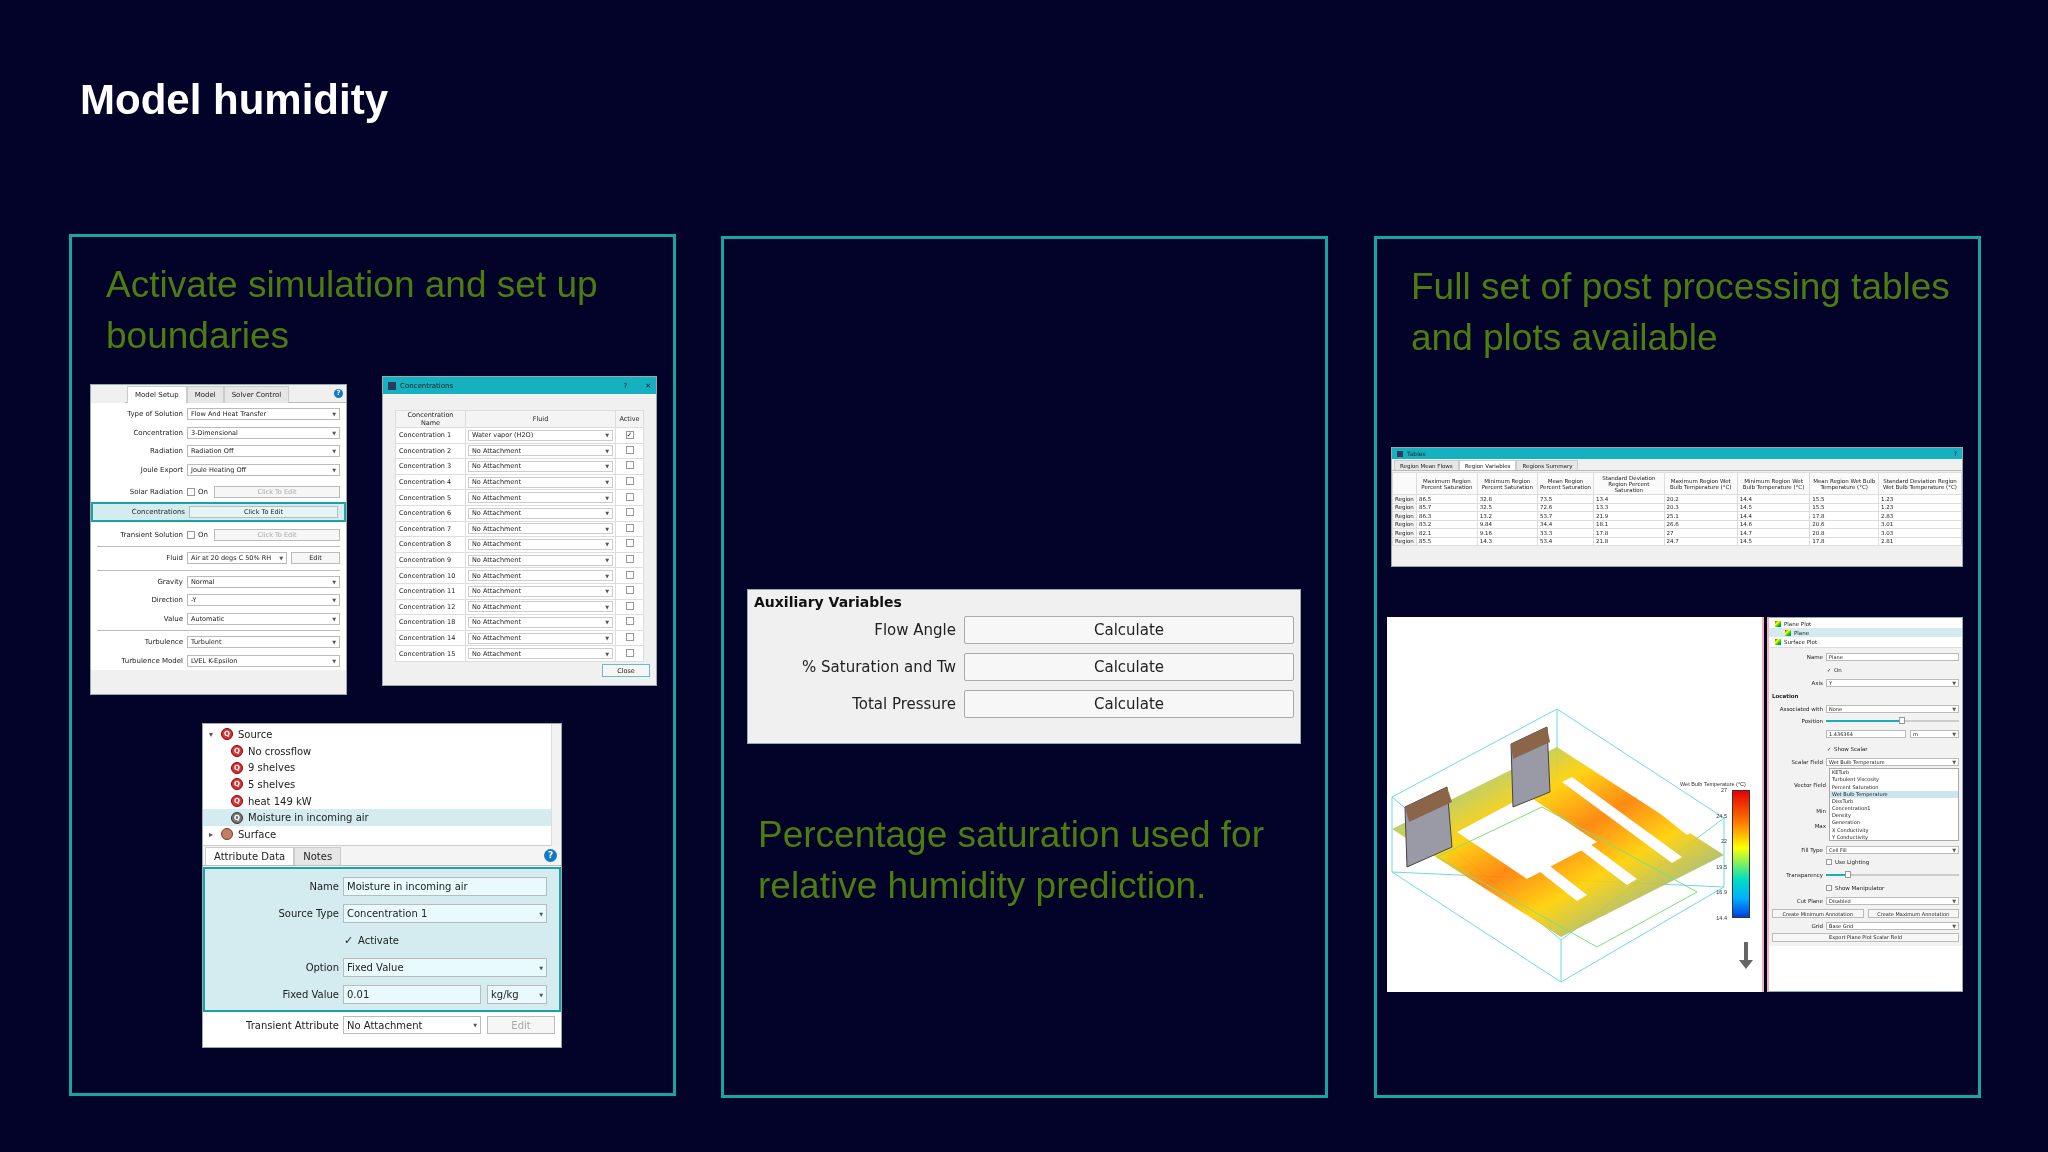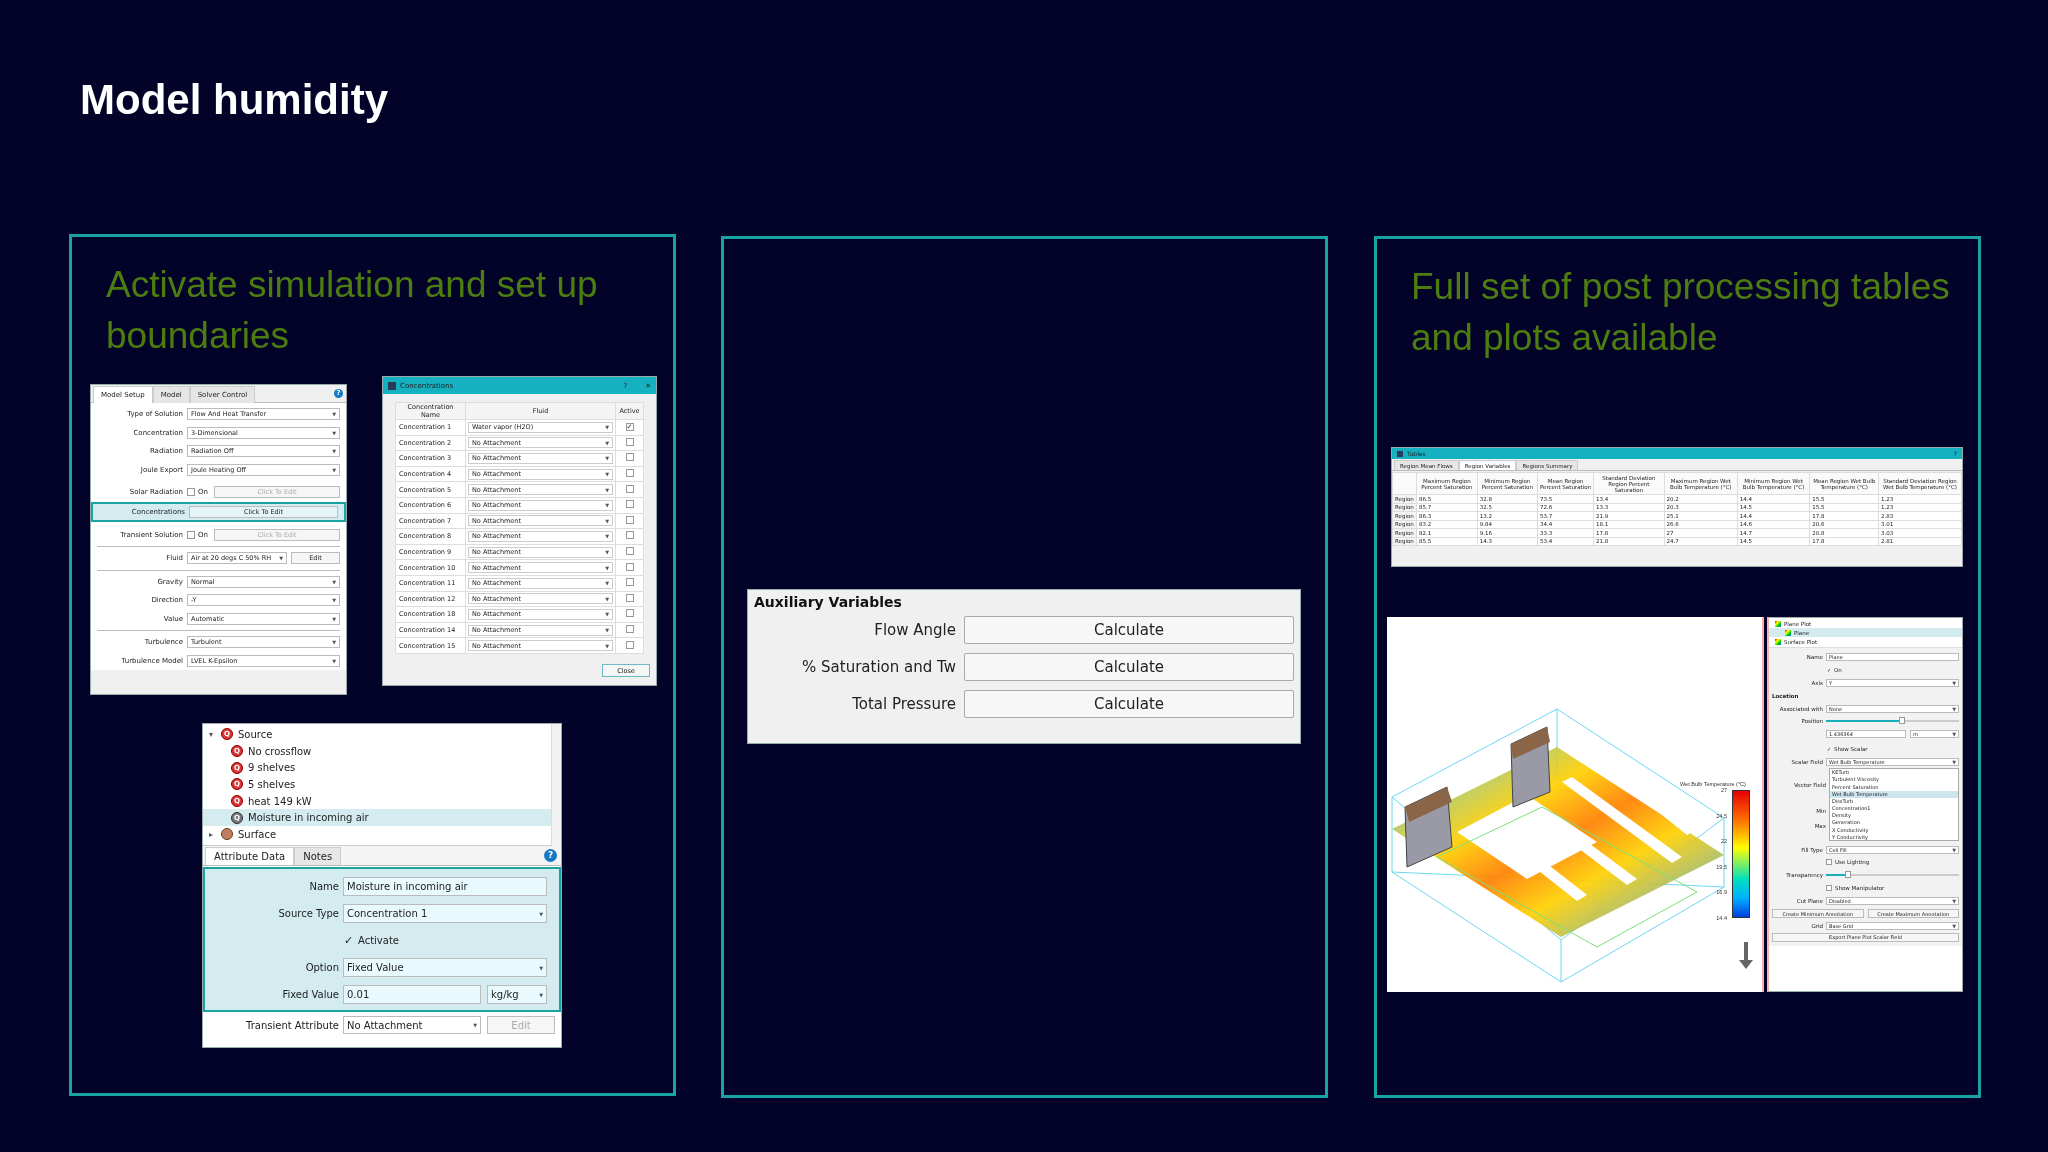--- a/index.html
+++ b/index.html
@@ -38,21 +38,21 @@
 </head>
 <body>
 
 <div class="slide-title">Model humidity</div>
 
 <div class="card" style="left:69px;top:234px;width:607px;height:862px;">
   <div class="card-text" style="left:34px;top:22px;width:540px;">Activate simulation and set up boundaries</div>
 </div>
 
 <div class="win" style="left:90px;top:384px;width:257px;height:311px;">
-  <div class="tabs" style="justify-content:space-between;align-items:center;">
+  <div class="tabs" style="justify-content:space-between;align-items:center;margin-left:34px;">
     <div style="display:flex">
       <div class="tab active">Model Setup</div>
       <div class="tab">Model</div>
       <div class="tab">Solver Control</div>
     </div>
     <div class="help" style="margin-right:3px">?</div>
   </div>
   <div style="background:#fff;padding-top:2px">
     <div class="frow">
         <span class="flabel">Type of Solution</span>
@@ -150,21 +150,21 @@
 </div>
 
 <div class="win" style="left:382px;top:376px;width:275px;height:310px;">
   <div class="titlebar">
     <span style="display:flex;align-items:center">
         <span class="appico"></span>
         <span>Concentrations</span>
       </span>
     <span><span style="margin-right:18px">?</span><span>✕</span></span>
   </div>
-  <div style="padding:8px 12px 0 12px">
+  <div style="padding:16px 12px 0 12px">
     <table class="ctab" style="width:100%">
       <tbody>
           <tr>
         <th style="width:70px">Concentration Name</th>
         <th>Fluid</th>
         <th style="width:28px">Active</th>
       </tr>
       </tbody>
         <tbody id="conc-rows">
           <tr>
@@ -400,20 +400,21 @@
       <span class="flabel" style="width:134px;font-size:10px">Transient Attribute</span>
       <div class="fctl" style="height:18px;font-size:10px;flex:0 0 138px">
         <span>No Attachment</span>
         <span class="caret">▼</span>
       </div>
       <div class="btn dis" style="flex:1;height:18px;font-size:10px;margin-left:6px">Edit</div>
     </div>
 </div>
 
 <div class="card" style="left:721px;top:236px;width:607px;height:862px;">
+  <div class="card-text" style="left:34px;top:570px;width:560px;">Percentage saturation used for relative humidity prediction.</div>
 </div>
 
 <div class="win" style="left:747px;top:589px;width:554px;height:155px;background:#f0f0f0;padding:4px 6px">
   <div style="font-size:14px;font-weight:bold;color:#111;margin-bottom:6px">Auxiliary Variables</div>
   <div style="display:flex;align-items:center;margin-bottom:9px">
       <span class="aux-label">Flow Angle</span>
       <div class="aux-btn">Calculate</div>
     </div>
   <div style="display:flex;align-items:center;margin-bottom:9px">
       <span class="aux-label">% Saturation and Tw</span>

